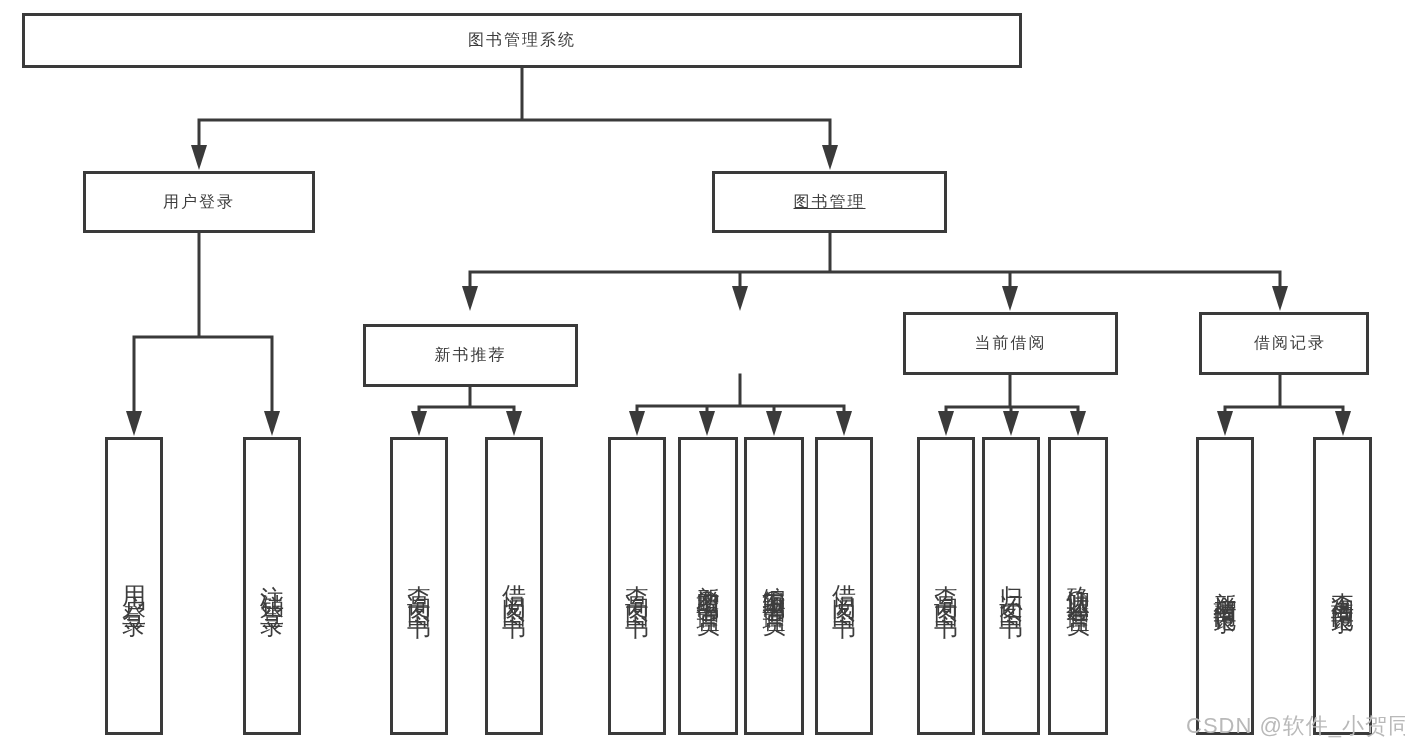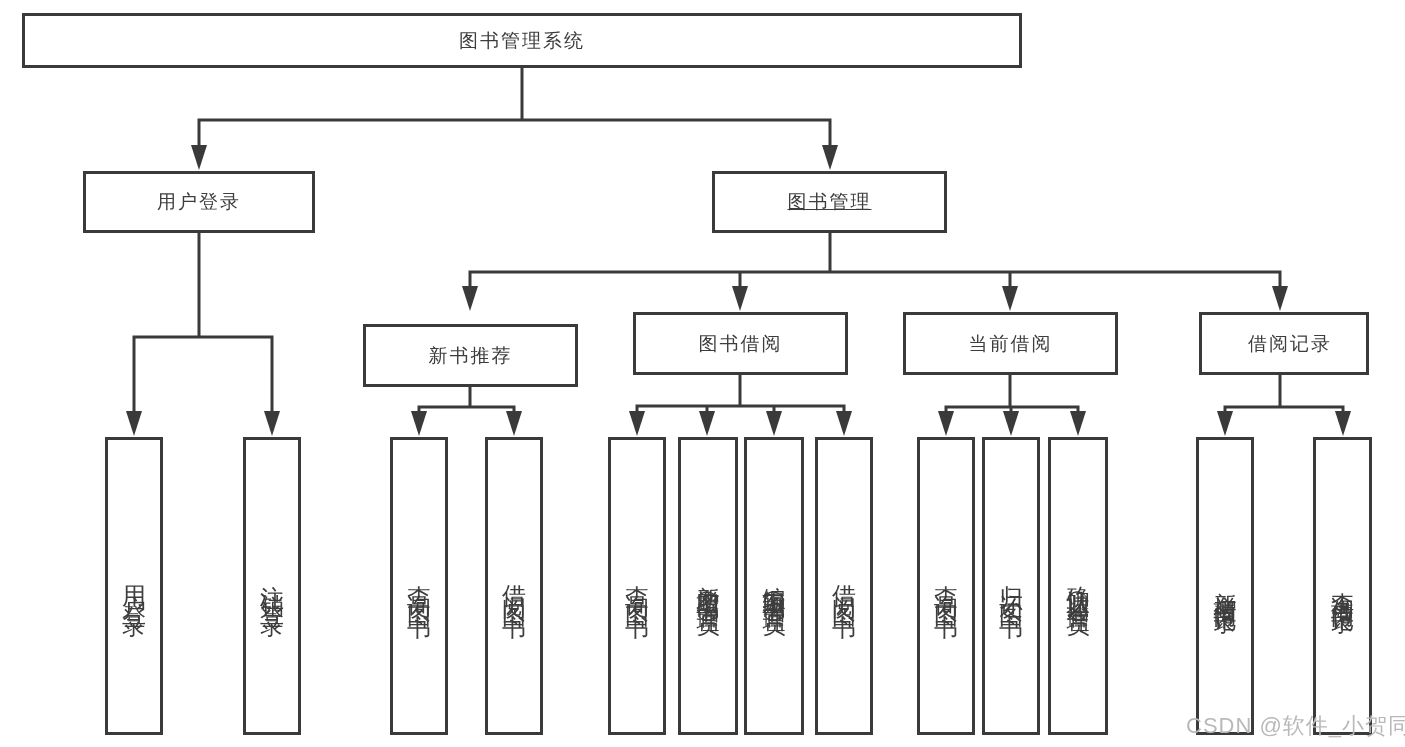--- a/index.html
+++ b/index.html
@@ -16,21 +16,21 @@
     position:absolute;
     box-sizing:border-box;
     border:3px solid #3a3a3a;
     background:#ffffff;
     display:flex;
     align-items:center;
     justify-content:center;
     z-index:1;
   }
   .hlabel {
-    font-size:19px;
+    font-size:16px;
     letter-spacing:2px;
     white-space:nowrap;
   }
   .leaf-label {
     writing-mode:vertical-rl;
     text-orientation:mixed;
     font-size:24px;
     letter-spacing:10px;
     line-height:1;
   }
@@ -100,23 +100,20 @@
   <div class="node" style="left:83px; top:171px; width:232px; height:62px;">
     <span class="hlabel">用户登录</span>
   </div>
   <div class="node" style="left:712px; top:171px; width:235px; height:62px;text-decoration:underline;">
     <span class="hlabel">图书管理</span>
   </div>
 
   <div class="node" style="left:363px; top:324px; width:215px; height:63px;">
     <span class="hlabel">新书推荐</span>
   </div>
-  <div class="node" style="left:633px; top:312px; width:215px; height:63px;">
-    <span class="hlabel">图书借阅</span>
-  </div>
   <div class="node" style="left:903px; top:312px; width:215px; height:63px;text-align:right;">
     <span class="hlabel">当前借阅</span>
   </div>
   <div class="node" style="left:1199px; top:312px; width:170px; height:63px;padding-left:12px;">
     <span class="hlabel">借阅记录</span>
   </div>
 
   <div class="node" style="left:105px; top:437px; width:58px; height:298px;">
     <span class="leaf-label">用户登录</span>
   </div>

